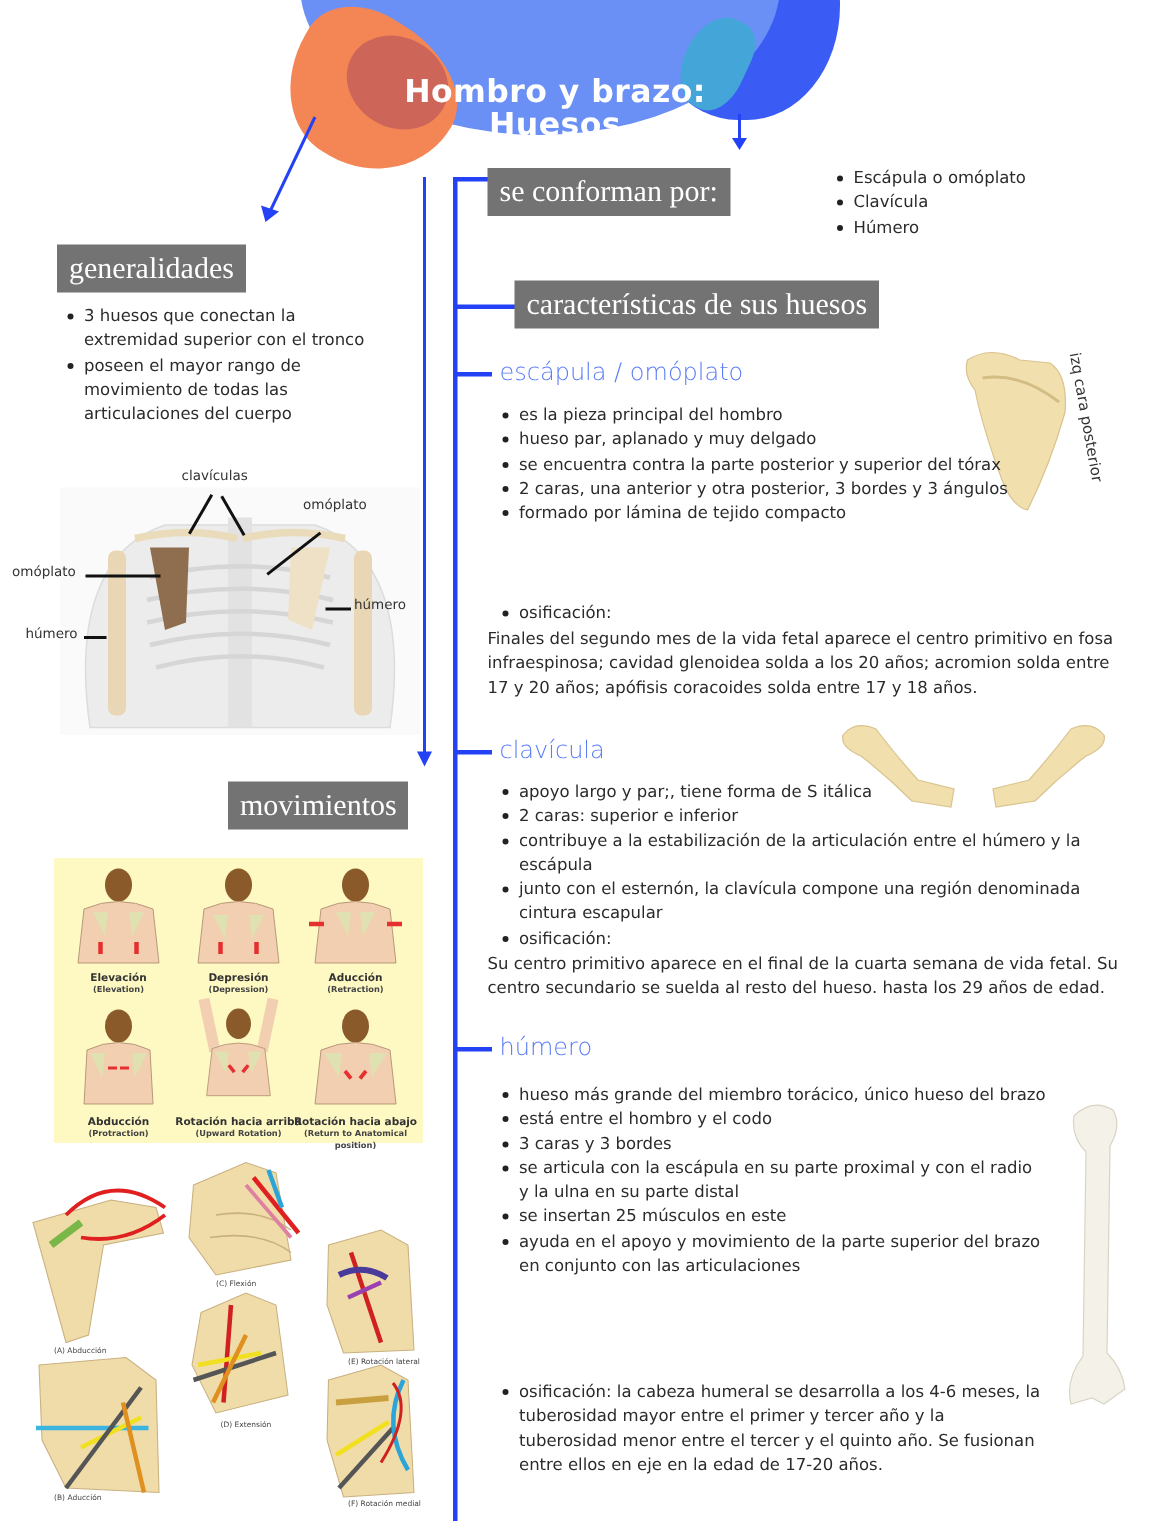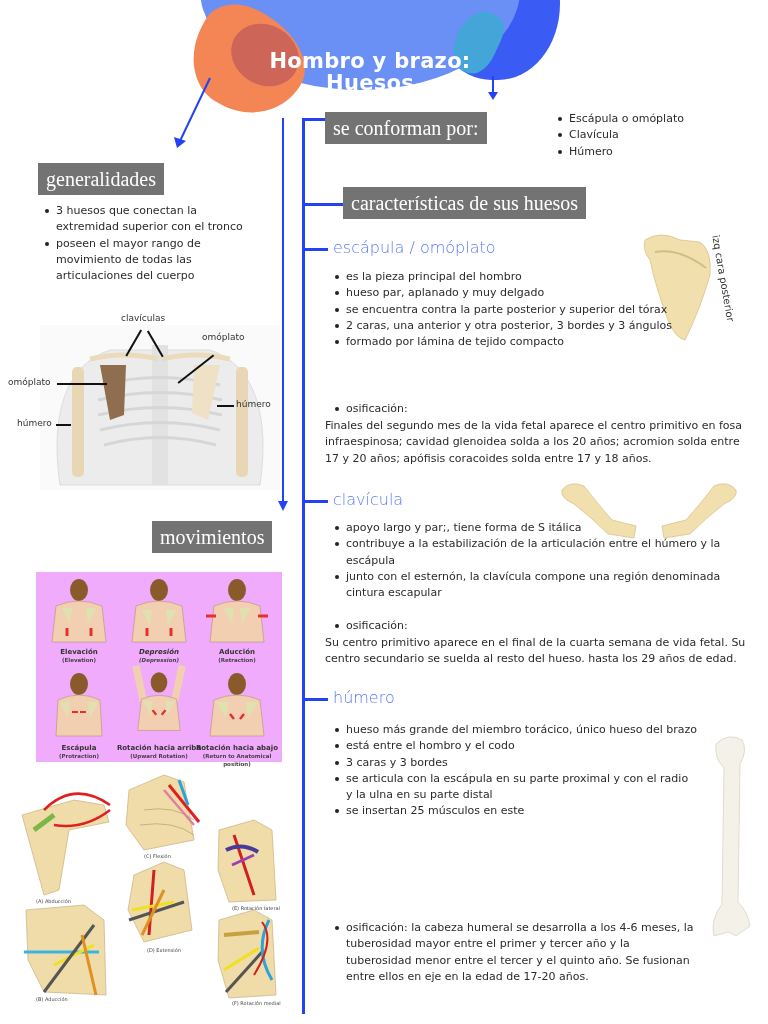--- a/index.html
+++ b/index.html
@@ -31,21 +31,21 @@
 
   .para { font-size: 11px; line-height: 16.3px; color: #2b2b2b; }
   .bold { font-weight: normal; }
 
   
   .chest { left: 40px; top: 325px; width: 240px; height: 165px; background: #fafafa; }
   .fig-label { font-size: 9px; color: #333; position: absolute; white-space: nowrap; }
   .leader { position: absolute; background: #111; height: 1.5px; transform-origin: left center; }
 
   
-  .moves { left: 36px; top: 572px; width: 246px; height: 190px; background: #f0abfc; }
+  .moves { left: 36px; top: 572px; width: 246px; height: 190px; background: #fef9c3; }
   .person { position: absolute; width: 70px; height: 72px; }
   .mv-label { position: absolute; width: 90px; text-align: center; font-size: 7px; font-weight: bold; color: #333; line-height: 8px; }
   .mv-sub { display: block; font-size: 5.5px; font-weight: bold; color: #444; }
 
   .shoulders { left: 14px; top: 770px; width: 272px; height: 240px; }
   .small-cap { position: absolute; font-size: 5px; color: #444; white-space: nowrap; }
 </style>
 </head>
 <body>
 
@@ -133,21 +133,21 @@
     <path d="M18,34 L28,34 L26,50 Z M42,34 L52,34 L44,50 Z" fill="#dfe2b0"></path>
     <path d="M23,52 v8 M47,52 v8" stroke="#e53030" stroke-width="3"></path>
   </svg>
   <svg class="person" style="left:166px;top:4px;" viewBox="0 0 70 72">
     <ellipse cx="35" cy="14" rx="9" ry="11" fill="#8a5a2b"></ellipse>
     <path d="M8,66 L12,30 Q35,20 58,30 L62,66 Z" fill="#f2cfb0" stroke="#b09070" stroke-width="0.6"></path>
     <path d="M22,32 L32,32 L30,48 Z M38,32 L48,32 L40,48 Z" fill="#dfe2b0"></path>
     <path d="M4,40 h10 M66,40 h-10" stroke="#e53030" stroke-width="3"></path>
   </svg>
   <div class="mv-label" style="left:-2px;top:76px;"><span>Elevación</span><span class="mv-sub">(Elevation)</span></div>
-  <div class="mv-label" style="left:78px;top:76px;font-style:italic;"><span>Depresión</span><span class="mv-sub">(Depression)</span></div>
+  <div class="mv-label" style="left:78px;top:76px;"><span>Depresión</span><span class="mv-sub">(Depression)</span></div>
   <div class="mv-label" style="left:156px;top:76px;"><span>Aducción</span><span class="mv-sub">(Retraction)</span></div>
 
   <svg class="person" style="left:8px;top:98px;" viewBox="0 0 70 72">
     <ellipse cx="35" cy="14" rx="9" ry="11" fill="#8a5a2b"></ellipse>
     <path d="M12,66 L14,30 Q35,20 56,30 L58,66 Z" fill="#f2cfb0" stroke="#b09070" stroke-width="0.6"></path>
     <path d="M16,32 L26,32 L24,48 Z M44,32 L54,32 L46,48 Z" fill="#dfe2b0"></path>
     <path d="M28,42 h6 M36,42 h6" stroke="#e53030" stroke-width="2"></path>
   </svg>
   <svg class="person" style="left:88px;top:92px;" viewBox="0 0 70 78">
     <path d="M10,2 L18,40 M60,2 L52,40" stroke="#f2cfb0" stroke-width="8"></path>
@@ -155,21 +155,21 @@
     <path d="M12,72 L16,38 Q35,30 54,38 L58,72 Z" fill="#f2cfb0" stroke="#b09070" stroke-width="0.6"></path>
     <path d="M18,40 L28,40 L26,56 Z M42,40 L52,40 L44,56 Z" fill="#dfe2b0"></path>
     <path d="M28,50 l4,5 M42,50 l-4,5" stroke="#e53030" stroke-width="2.5"></path>
   </svg>
   <svg class="person" style="left:166px;top:98px;" viewBox="0 0 70 72">
     <ellipse cx="35" cy="14" rx="9" ry="11" fill="#8a5a2b"></ellipse>
     <path d="M8,66 L12,30 Q35,20 58,30 L62,66 Z" fill="#f2cfb0" stroke="#b09070" stroke-width="0.6"></path>
     <path d="M14,32 L26,32 L24,48 Z M44,32 L56,32 L46,48 Z" fill="#dfe2b0"></path>
     <path d="M28,44 l4,5 M42,44 l-4,5" stroke="#e53030" stroke-width="2.5"></path>
   </svg>
-  <div class="mv-label" style="left:-2px;top:172px;"><span>Escápula</span><span class="mv-sub">(Protraction)</span></div>
+  <div class="mv-label" style="left:-2px;top:172px;"><span>Abducción</span><span class="mv-sub">(Protraction)</span></div>
   <div class="mv-label" style="left:78px;top:172px;"><span>Rotación hacia arriba</span><span class="mv-sub">(Upward Rotation)</span></div>
   <div class="mv-label" style="left:156px;top:172px;"><span>Rotación hacia abajo</span><span class="mv-sub">(Return to Anatomical position)</span></div>
 </div>
 
 <div class="abs shoulders">
   <svg width="272" height="240" style="position:absolute;left:0;top:0;">
 
     <path d="M8,45 L60,30 L90,35 L95,52 L55,60 L45,120 L30,125 Z" fill="#f0dca8" stroke="#c9b080" stroke-width="0.7"></path>
     <path d="M20,60 L40,45" stroke="#7ab648" stroke-width="5"></path>
     <path d="M30,40 Q60,10 96,35 M40,55 Q70,60 96,40" stroke="#e02020" stroke-width="2.5" fill="none"></path>
@@ -242,34 +242,36 @@
 </ul>
 <div class="abs para" style="left:325px;top:418px;width:430px;">Finales del segundo mes de la vida fetal aparece el centro primitivo en fosa infraespinosa; cavidad glenoidea solda a los 20 años; acromion solda entre 17 y 20 años; apófisis coracoides solda entre 17 y 18 años.</div>
 
 <div class="abs sub-head" style="left:333px;top:490px;">clavícula</div>
 <svg class="abs" style="left:556px;top:480px;" width="186" height="60">
   <path d="M6,10 Q14,0 28,6 Q40,22 56,40 L80,46 L78,58 L52,54 Q36,38 18,24 Q4,18 6,10 Z" fill="#f1dfae" stroke="#d9c38d" stroke-width="0.8"></path>
   <path d="M180,10 Q172,0 158,6 Q146,22 130,40 L106,46 L108,58 L134,54 Q150,38 168,24 Q182,18 180,10 Z" fill="#f1dfae" stroke="#d9c38d" stroke-width="0.8"></path>
 </svg>
 <ul class="abs bul" style="left:333px;top:520px;width:425px;">
   <li>apoyo largo y par;, tiene forma de S itálica</li>
+  <li>2 caras: superior e inferior</li>
   <li>contribuye a la estabilización de la articulación entre el húmero y la escápula</li>
   <li>junto con el esternón, la clavícula compone una región denominada cintura escapular</li>
 </ul>
 <ul class="abs bul" style="left:333px;top:618px;">
   <li class="bold">osificación:</li>
 </ul>
 <div class="abs para" style="left:325px;top:635px;width:430px;">Su centro primitivo aparece en el final de la cuarta semana de vida fetal. Su centro secundario se suelda al resto del hueso. hasta los 29 años de edad.</div>
 
 <div class="abs sub-head" style="left:333px;top:688px;">húmero</div>
 <svg class="abs" style="left:706px;top:732px;" width="50" height="210">
   <path d="M10,12 Q22,0 36,8 Q42,18 34,32 L32,170 Q42,180 44,194 L30,204 L22,200 L8,204 Q4,188 16,172 L18,36 Q8,26 10,12 Z" fill="#f4f2e8" stroke="#d8d4c4" stroke-width="0.8"></path>
 </svg>
 <ul class="abs bul" style="left:333px;top:722px;width:365px;">
   <li>hueso más grande del miembro torácico, único hueso del brazo</li>
   <li>está entre el hombro y el codo</li>
   <li>3 caras y 3 bordes</li>
   <li>se articula con la escápula en su parte proximal y con el radio y la ulna en su parte distal</li>
   <li>se insertan 25 músculos en este</li>
+  <li>ayuda en el apoyo y movimiento de la parte superior del brazo en conjunto con las articulaciones</li>
 </ul>
 <ul class="abs bul" style="left:333px;top:920px;width:365px;">
   <li><span class="bold">osificación:</span><span> la cabeza humeral se desarrolla a los 4-6 meses, la tuberosidad mayor entre el primer y tercer año y la tuberosidad menor entre el tercer y el quinto año. Se fusionan entre ellos en eje en la edad de 17-20 años.</span></li>
 </ul>
 
 </body></html>

